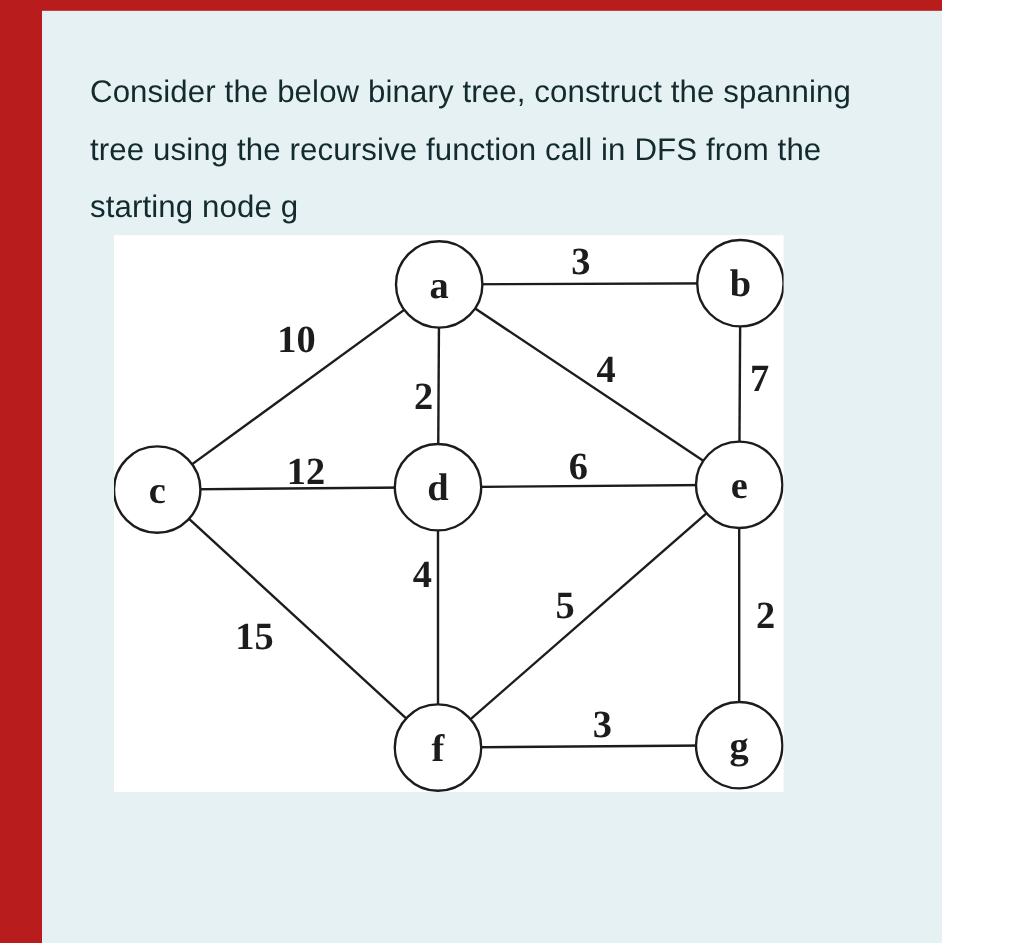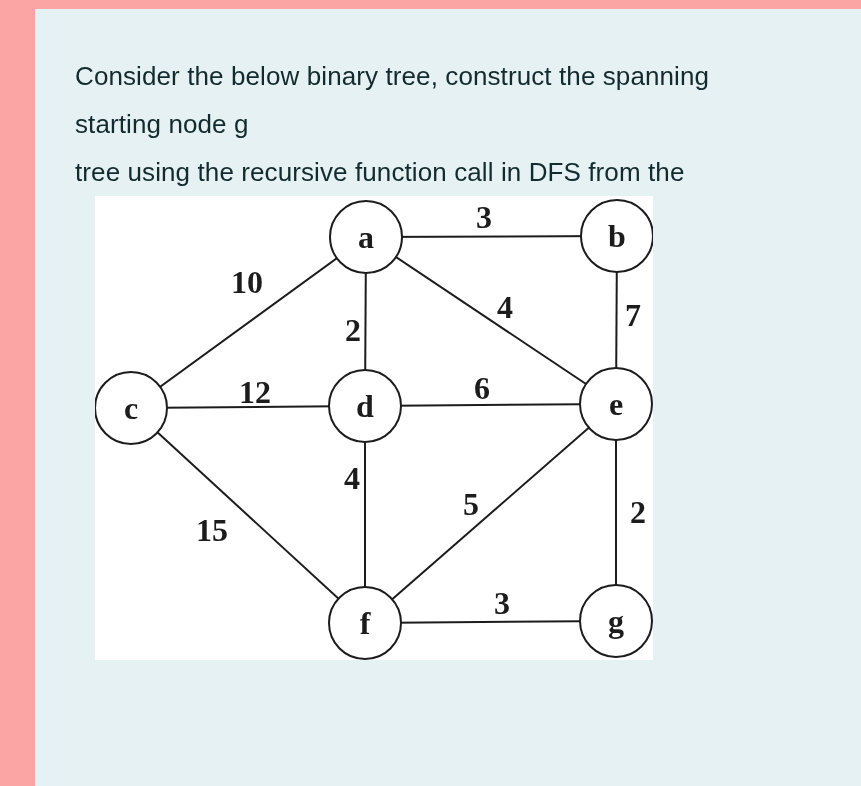--- a/index.html
+++ b/index.html
@@ -3,23 +3,23 @@
 <meta charset="utf-8">
 <style>
   html, body {
     margin: 0;
     padding: 0;
     background: #ffffff;
     font-family: "Liberation Sans", sans-serif;
   }
   .page {
     position: relative;
-    width: 861px;
+    width: 785px;
     height: 786px;
-    background: #fca5a5;
+    background: #b91c1c;
     overflow: hidden;
   }
   .panel {
     position: absolute;
     left: 35px;
     top: 9px;
     right: 0;
     bottom: 0;
     background: #e5f1f2;
   }
@@ -44,22 +44,22 @@
     display: block;
   }
 </style>
 </head>
 <body>
 
 <div class="page">
   <div class="panel">
     <div class="question">
       <div>Consider the below binary tree, construct the spanning</div>
+      <div>tree using the recursive function call in DFS from the</div>
       <div>starting node g</div>
-      <div>tree using the recursive function call in DFS from the</div>
     </div>
     <div class="graph-image">
       <svg id="graph-svg" width="558" height="464" viewBox="0 0 558 464">
           <line x1="271" y1="41" x2="522" y2="40" stroke="#1c1c1c" stroke-width="2"></line>
           <line x1="271" y1="41" x2="36" y2="212" stroke="#1c1c1c" stroke-width="2"></line>
           <line x1="271" y1="41" x2="270" y2="210" stroke="#1c1c1c" stroke-width="2"></line>
           <line x1="271" y1="41" x2="521" y2="208" stroke="#1c1c1c" stroke-width="2"></line>
           <line x1="522" y1="40" x2="521" y2="208" stroke="#1c1c1c" stroke-width="2"></line>
           <line x1="36" y1="212" x2="270" y2="210" stroke="#1c1c1c" stroke-width="2"></line>
           <line x1="270" y1="210" x2="521" y2="208" stroke="#1c1c1c" stroke-width="2"></line>

